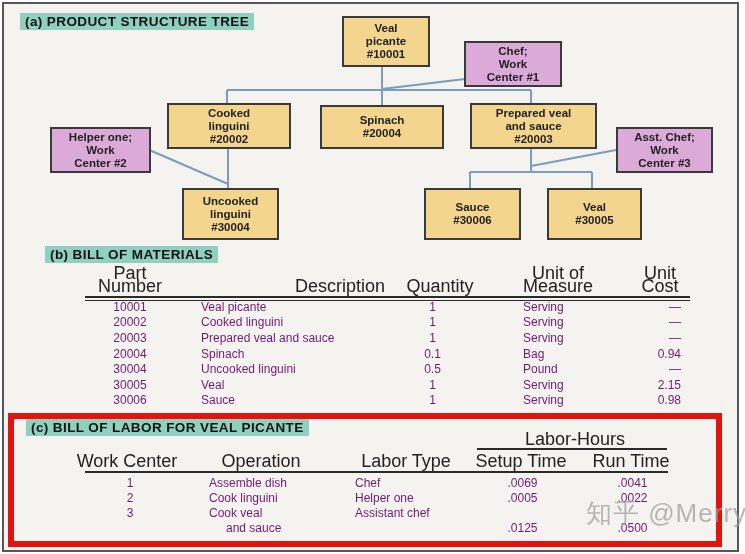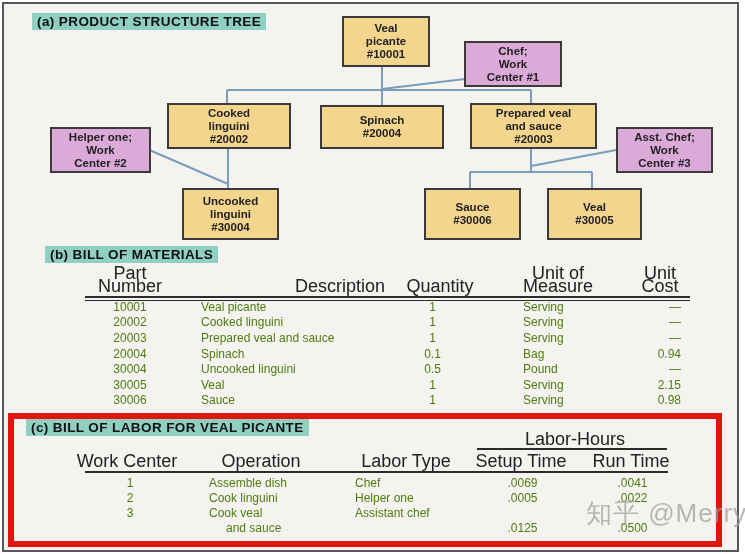--- a/index.html
+++ b/index.html
@@ -28,21 +28,21 @@
   .node.resource{background:var(--resource-box-pink,#dcaad9);}
   #connectors{position:absolute;left:0;top:0;z-index:1;}
   #connectors line{stroke:var(--connector-blue,#7b9dbb);stroke-width:2;}
   
   .hdr{
     position:absolute;width:120px;text-align:center;font-size:18px;
     line-height:13px;white-space:pre-line;color:#222;
   }
   .rule{position:absolute;background:#2b2b2b;}
   .rule.double{background:none;border-top:2px solid #2b2b2b;border-bottom:1px solid #2b2b2b;height:2px;}
-  .tbl{position:absolute;font-size:12px;color:#4d7c0f;}
+  .tbl{position:absolute;font-size:12px;color:#701a75;}
   .trow{display:grid;align-items:center;}
   .bom .trow{grid-template-columns:90px 210px 95px 140px 65px;height:15.6px;}
   .bol .trow{grid-template-columns:90px 155px 130px 125px 95px;height:15.2px;}
   .c-center{text-align:center;}
   .c-desc{text-align:left;padding-left:26px;}
   .c-uom{text-align:left;padding-left:43px;}
   .c-cost{text-align:right;padding-right:4px;}
   .c-op{text-align:left;padding-left:34px;}
   .c-op.indent{padding-left:51px;}
   .c-lt{text-align:left;padding-left:25px;}
@@ -56,21 +56,21 @@
     position:absolute;left:586px;top:496px;z-index:6;
     font-size:26px;color:#9e9e9e;opacity:.72;letter-spacing:1px;white-space:nowrap;
   }
 </style>
 </head>
 <body>
 
 <div id="stage">
   <div id="slide"></div>
 
-  <div class="sec-title" style="left:32px;top:13px;">(a) PRODUCT STRUCTURE TREE</div>
+  <div class="sec-title" style="left:20px;top:13px;">(a) PRODUCT STRUCTURE TREE</div>
 
   <svg id="connectors" width="745" height="554">
     <line x1="382" y1="63" x2="382" y2="105"></line>
     <line x1="227" y1="90" x2="531" y2="90"></line>
     <line x1="227" y1="90" x2="227" y2="103"></line>
     <line x1="531" y1="90" x2="531" y2="103"></line>
     <line x1="465" y1="79" x2="382" y2="89"></line>
     <line x1="228" y1="145" x2="228" y2="188"></line>
     <line x1="147" y1="149" x2="228" y2="184"></line>
     <line x1="531" y1="145" x2="531" y2="172"></line>

